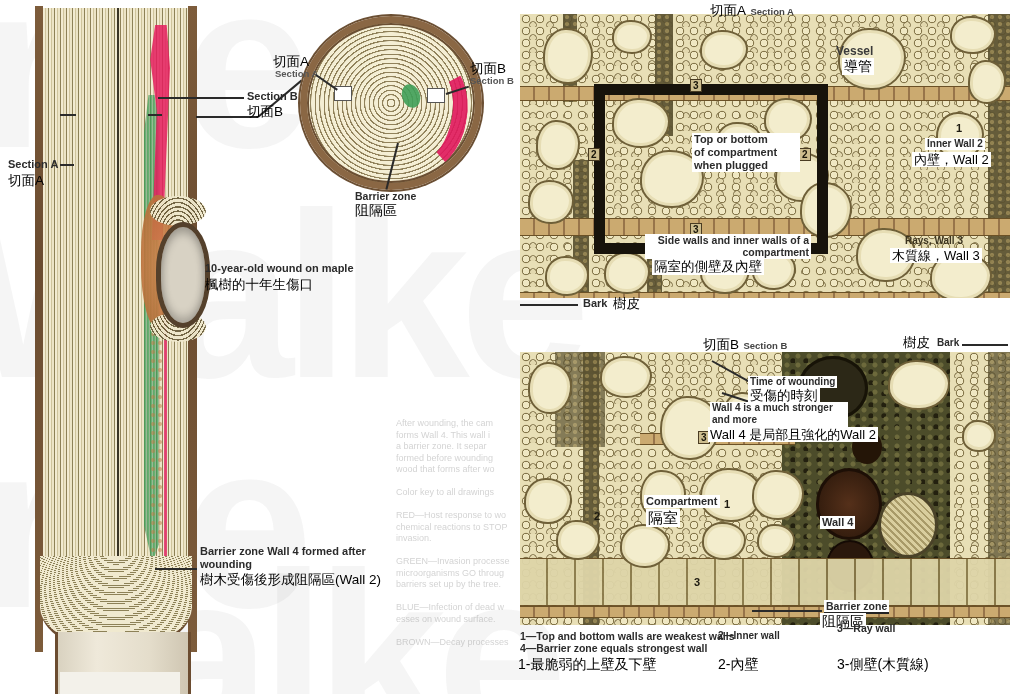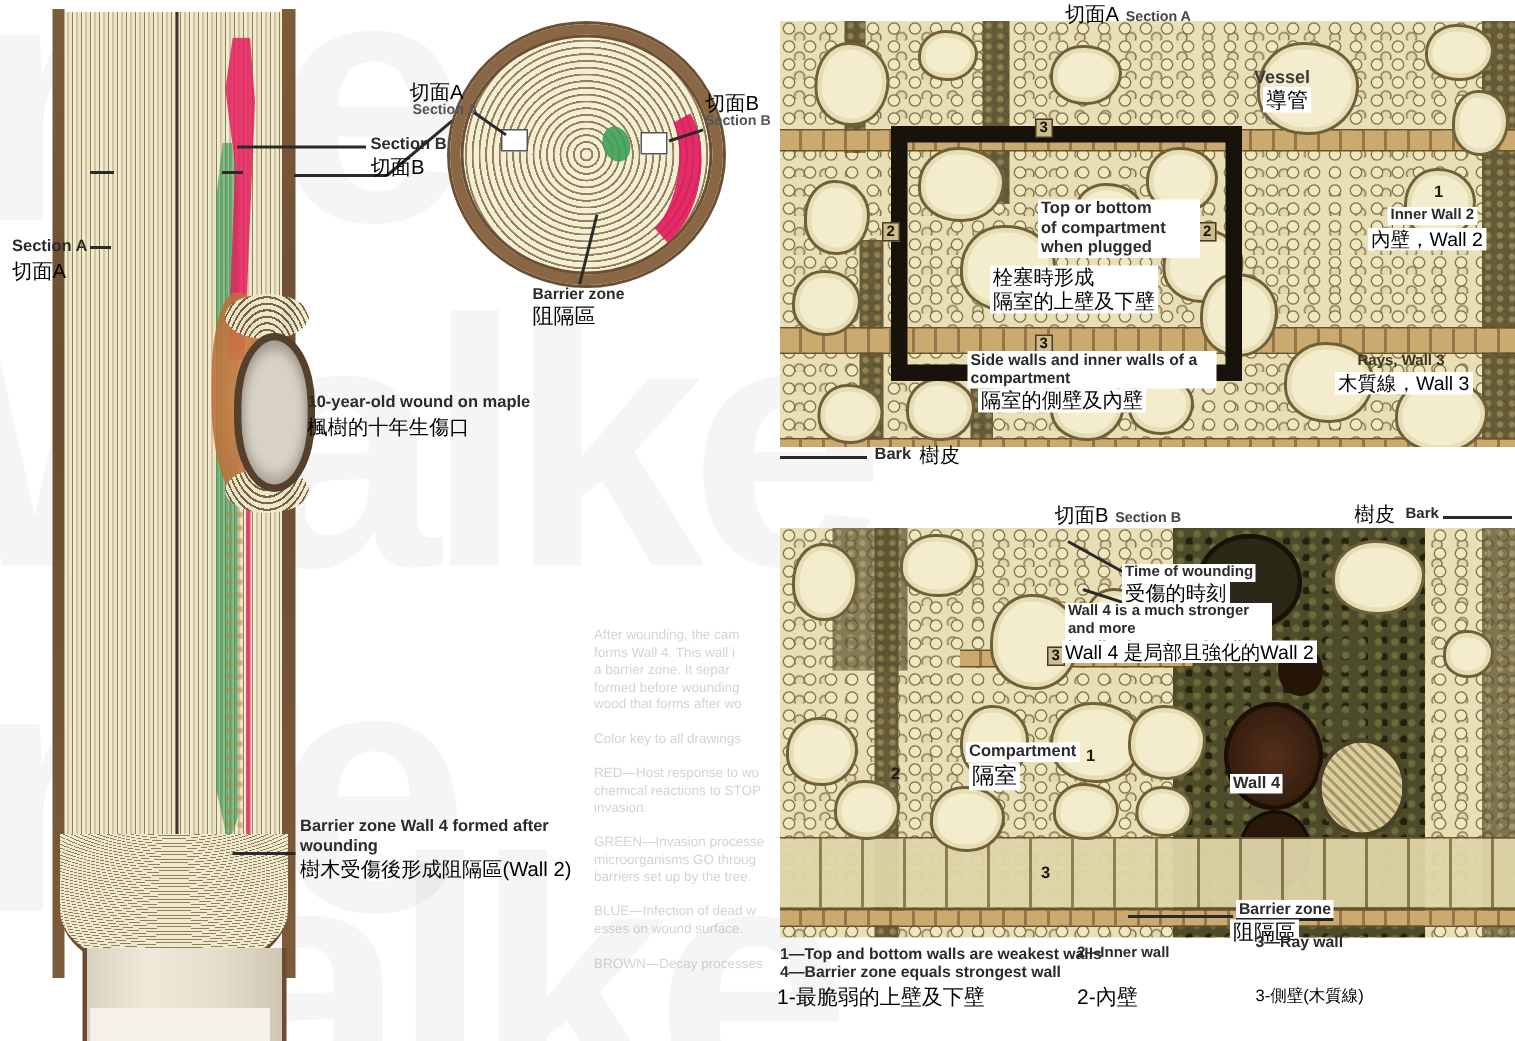--- a/index.html
+++ b/index.html
@@ -196,25 +196,21 @@
   <div class="num" style="left:956px;top:122px;">1</div>
   <div class="abs en lbl-xs wbox" style="left:925px;top:138px;">Inner Wall 2</div>
   <div class="abs cjk wbox" style="left:912px;top:152px;font-size:13px;">內壁，Wall 2</div>
   <div class="abs en lbl-xs" style="left:905px;top:235px;color:#3c3420;">Rays, Wall 3</div>
   <div class="abs cjk wbox" style="left:890px;top:248px;font-size:13px;">木質線，Wall 3</div>
   <div class="abs en lbl-s wbox" style="left:692px;top:133px;width:104px;">
     <div>Top or bottom</div>
     <div>of compartment</div>
     <div>when plugged</div>
   </div>
-  <div class="abs cjk wbox" style="left:660px;top:177px;font-size:13.5px;">
-    <div>栓塞時形成</div>
-    <div>隔室的上壁及下壁</div>
-  </div>
-  <div class="abs en wbox" style="left:645px;top:234px;width:162px;text-align:left;font-size:10.5px;">
+  <div class="abs en wbox" style="left:645px;top:234px;width:162px;text-align:right;font-size:10.5px;">
     <div>Side walls and inner walls of a</div>
     <div>compartment</div>
   </div>
   <div class="abs cjk wbox" style="left:652px;top:259px;font-size:13.5px;">隔室的側壁及內壁</div>
   <div class="line" style="left:520px;top:304px;width:58px;"></div>
   <div class="abs en lbl-s" style="left:583px;top:297px;">Bark</div>
   <div class="abs cjk cjk-m" style="left:613px;top:295px;">樹皮</div>
 
   <div class="abs" style="left:703px;top:335px;z-index:7;">
     <span class="cjk cjk-m">切面B</span>
@@ -281,15 +277,15 @@
   <div class="num" style="left:724px;top:498px;">1</div>
   <div class="chip" style="left:698px;top:431px;">3</div>
   <div class="num" style="left:694px;top:576px;">3</div>
 
   <div class="abs en" style="left:520px;top:630px;font-size:10.5px;">1—Top and bottom walls are weakest walls</div>
   <div class="abs en" style="left:718px;top:630px;font-size:10px;">2—Inner wall</div>
   <div class="abs en" style="left:837px;top:622px;font-size:10.5px;">3—Ray wall</div>
   <div class="abs en" style="left:520px;top:642px;font-size:10.5px;">4—Barrier zone equals strongest wall</div>
   <div class="abs cjk" style="left:518px;top:656px;font-size:14px;">1-最脆弱的上壁及下壁</div>
   <div class="abs cjk" style="left:718px;top:656px;font-size:14px;">2-內壁</div>
-  <div class="abs cjk" style="left:837px;top:656px;font-size:11px;">3-側壁(木質線)</div>
+  <div class="abs cjk" style="left:837px;top:656px;font-size:14px;">3-側壁(木質線)</div>
 
 </div>
 
 </body></html>

